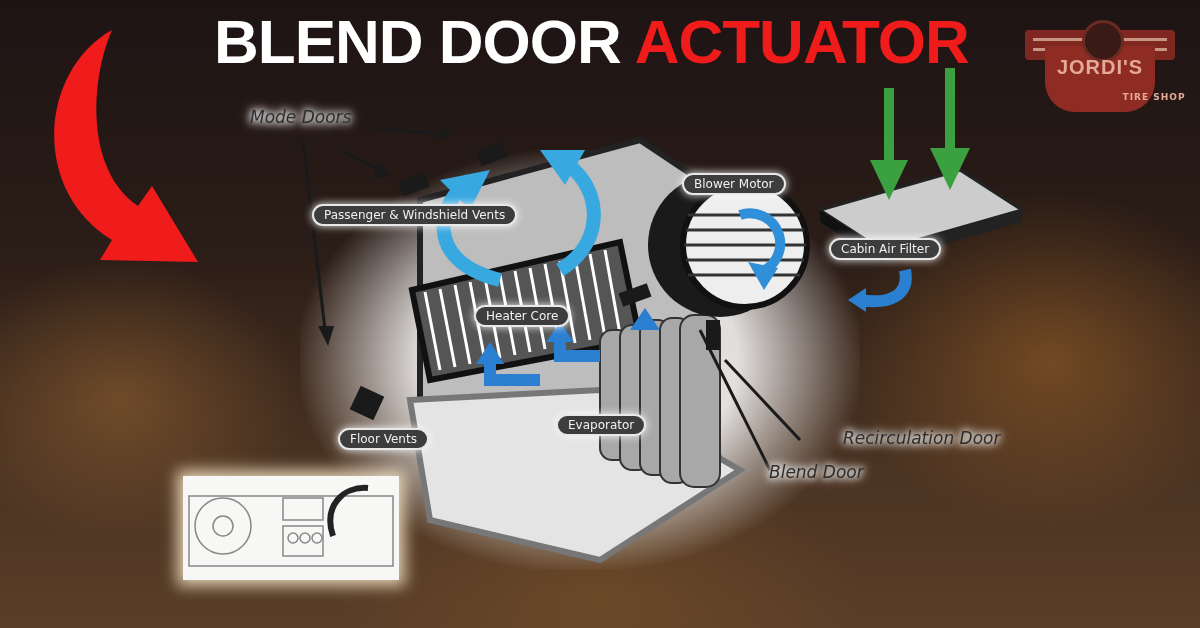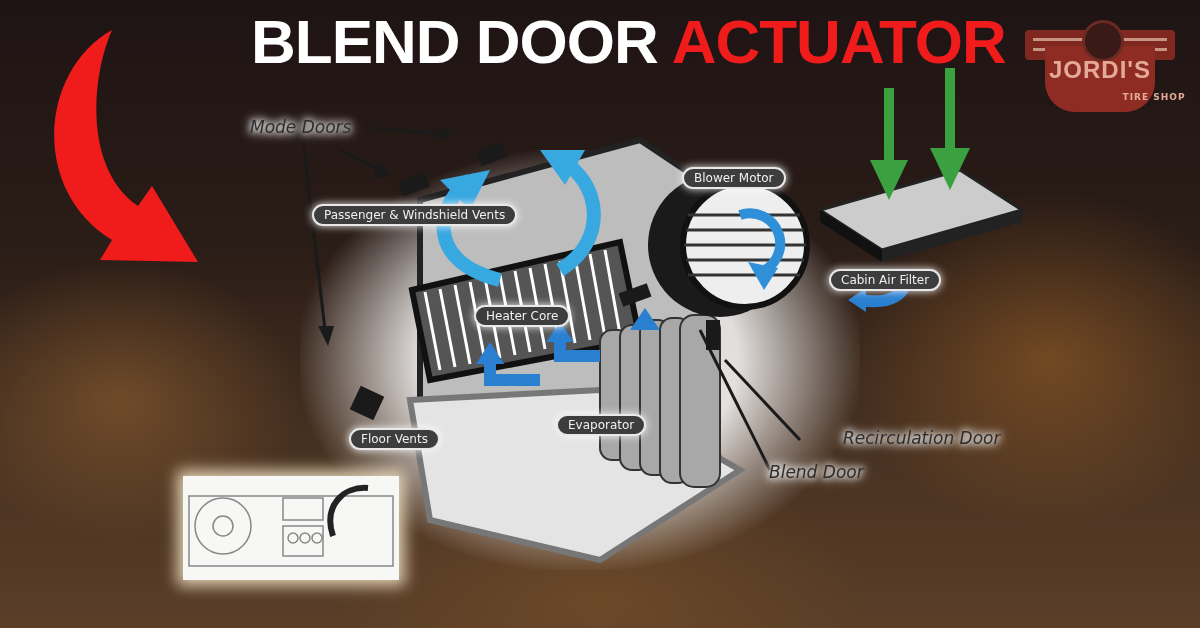--- a/index.html
+++ b/index.html
@@ -4,30 +4,30 @@
 <style>
   html,body{margin:0;padding:0;}
   body{width:1200px;height:628px;overflow:hidden;position:relative;
     background:
       radial-gradient(ellipse 260px 200px at 120px 400px, rgba(150,100,50,0.55), transparent 70%),
       radial-gradient(ellipse 300px 240px at 1050px 360px, rgba(160,100,40,0.55), transparent 70%),
       radial-gradient(ellipse 380px 200px at 600px 600px, rgba(120,80,40,0.6), transparent 70%),
       linear-gradient(180deg,#1e1414 0%,#2b1d17 40%,#4a3322 75%,#5a3e28 100%);
     font-family:"DejaVu Sans",sans-serif;}
   .title{position:absolute;top:2px;left:214px;font-family:"Liberation Sans",sans-serif;font-weight:900;
-    font-size:62px;letter-spacing:-1px;line-height:80px;white-space:nowrap;margin-left:37px;}
+    font-size:62px;letter-spacing:-1px;line-height:80px;white-space:nowrap;}
   .title .w{color:#ffffff;}
   .title .r{color:#f01c1c;}
   .logo{position:absolute;left:1025px;top:18px;width:150px;height:96px;}
   .logo .wing{position:absolute;top:12px;left:0;width:150px;height:30px;background:#8a2a22;border-radius:4px;opacity:.9;}
   .logo .wing:before,.logo .wing:after{content:"";position:absolute;left:8px;right:8px;height:3px;background:#d9a38f;}
   .logo .wing:before{top:8px}.logo .wing:after{top:18px}
   .logo .body{position:absolute;left:20px;top:28px;width:110px;height:66px;background:#8e2b23;border-radius:0 0 30px 30px;}
   .logo .tire{position:absolute;left:57px;top:2px;width:36px;height:36px;border-radius:50%;background:#3a1a16;border:3px solid #6b2a22;}
-  .logo .name{position:absolute;left:20px;top:38px;width:110px;text-align:center;color:#e4a997;font-family:"Liberation Sans",sans-serif;font-weight:bold;font-size:24px;letter-spacing:1px;}
+  .logo .name{position:absolute;left:20px;top:38px;width:110px;text-align:center;color:#e4a997;font-family:"Liberation Sans",sans-serif;font-weight:bold;font-size:20px;letter-spacing:1px;}
   .logo .sub{position:absolute;left:20px;top:74px;width:122px;text-align:center;color:#e4a997;font-size:9px;font-weight:bold;letter-spacing:1px;margin-left:48px;}
   .diagram-glow{position:absolute;left:300px;top:150px;width:560px;height:420px;border-radius:60px;
     background:radial-gradient(ellipse at center, rgba(255,255,255,0.85) 40%, rgba(255,255,255,0) 72%);}
   .tag{position:absolute;background:#3d3d3d;color:#f0f0f0;border:2px solid #e8e8e8;border-radius:12px;
     font-size:12px;padding:2px 10px;white-space:nowrap;box-shadow:0 0 8px rgba(255,255,255,.9);}
   .italic{position:absolute;font-style:italic;color:#2e2e2e;font-size:17px;white-space:nowrap;
     text-shadow:0 0 6px #fff,0 0 10px #fff,0 0 14px #fff;}
   .dash{position:absolute;left:183px;top:476px;width:216px;height:104px;background:#f7f7f5;
     box-shadow:0 0 14px 6px rgba(255,240,210,.8);}
   svg{position:absolute;left:0;top:0;}
@@ -142,27 +142,27 @@
 </div>
 
 <div class="logo">
   <div class="wing"></div>
   <div class="body"></div>
   <div class="tire"></div>
   <div class="name">JORDI'S</div>
   <div class="sub">TIRE SHOP</div>
 </div>
 
-<div class="italic" style="left:250px;top:117px;">Mode Doors</div>
+<div class="italic" style="left:250px;top:107px;">Mode Doors</div>
 <div class="tag" style="left:312px;top:204px;">Passenger &amp; Windshield Vents</div>
-<div class="tag" style="left:682px;top:167px;text-align:center;">Blower Motor</div>
-<div class="tag" style="left:829px;top:238px;margin-top:31px;">Cabin Air Filter</div>
+<div class="tag" style="left:682px;top:173px;text-align:center;">Blower Motor</div>
+<div class="tag" style="left:829px;top:238px;">Cabin Air Filter</div>
 <div class="tag" style="left:474px;top:305px;text-align:center;">Heater Core</div>
 <div class="tag" style="left:556px;top:414px;">Evaporator</div>
-<div class="tag" style="left:349px;top:428px;">Floor Vents</div>
+<div class="tag" style="left:338px;top:428px;">Floor Vents</div>
 <div class="italic" style="left:800px;top:428px;padding-left:43px;">Recirculation Door</div>
 <div class="italic" style="left:769px;top:462px;">Blend Door</div>
 
 <div class="dash">
   <svg width="216" height="104" style="position:absolute;left:0;top:0;">
     <g fill="none" stroke="#888" stroke-width="1.5">
       <circle cx="40" cy="50" r="28"></circle>
         <circle cx="40" cy="50" r="10"></circle>
       <rect x="100" y="22" width="40" height="22"></rect>
         <rect x="100" y="50" width="40" height="30"></rect>

